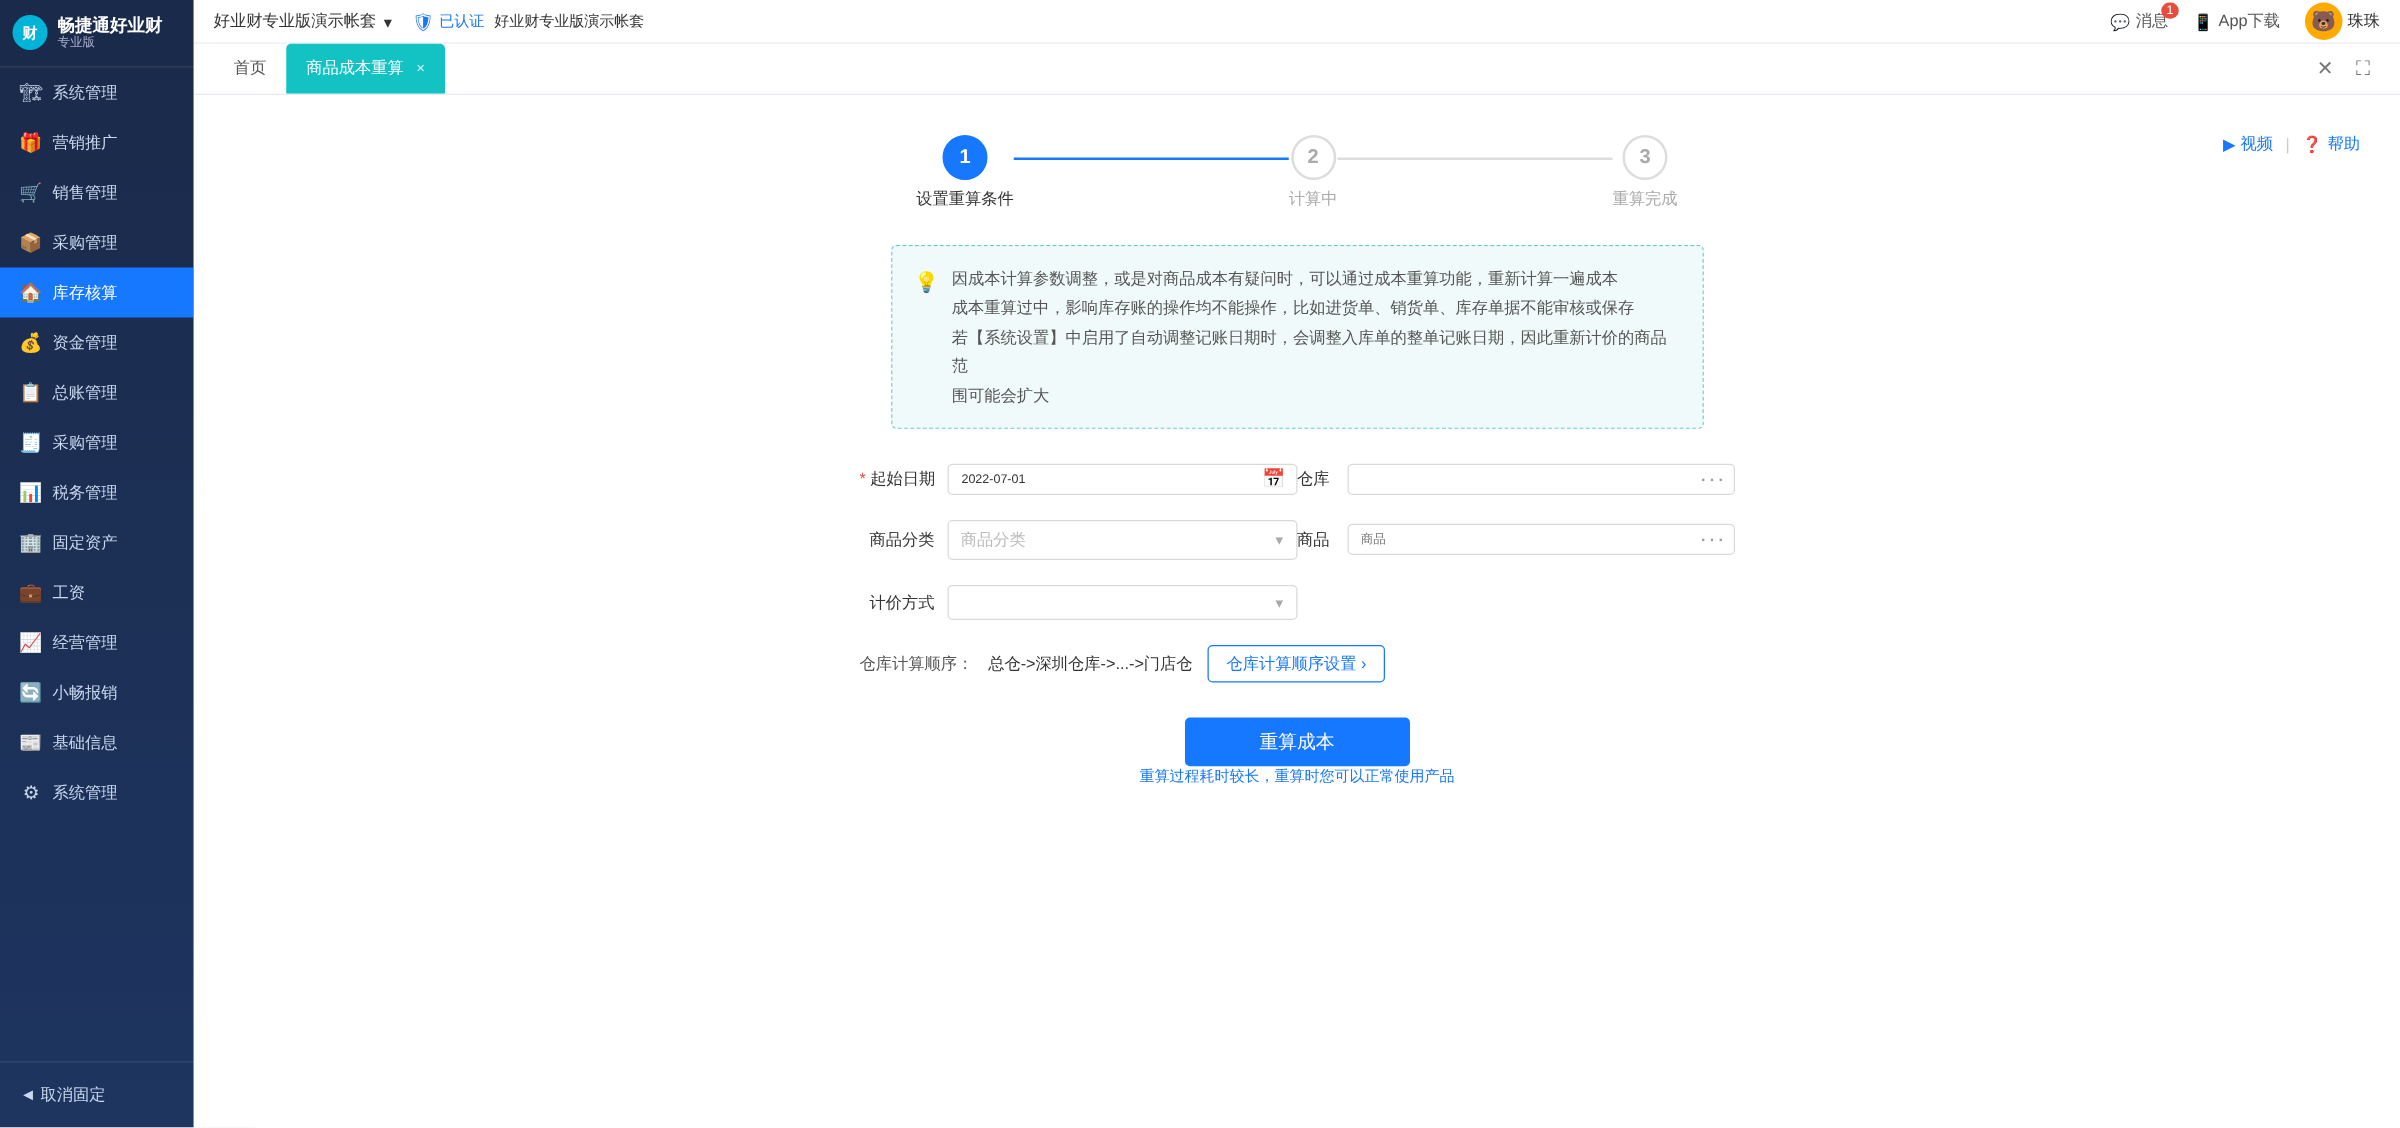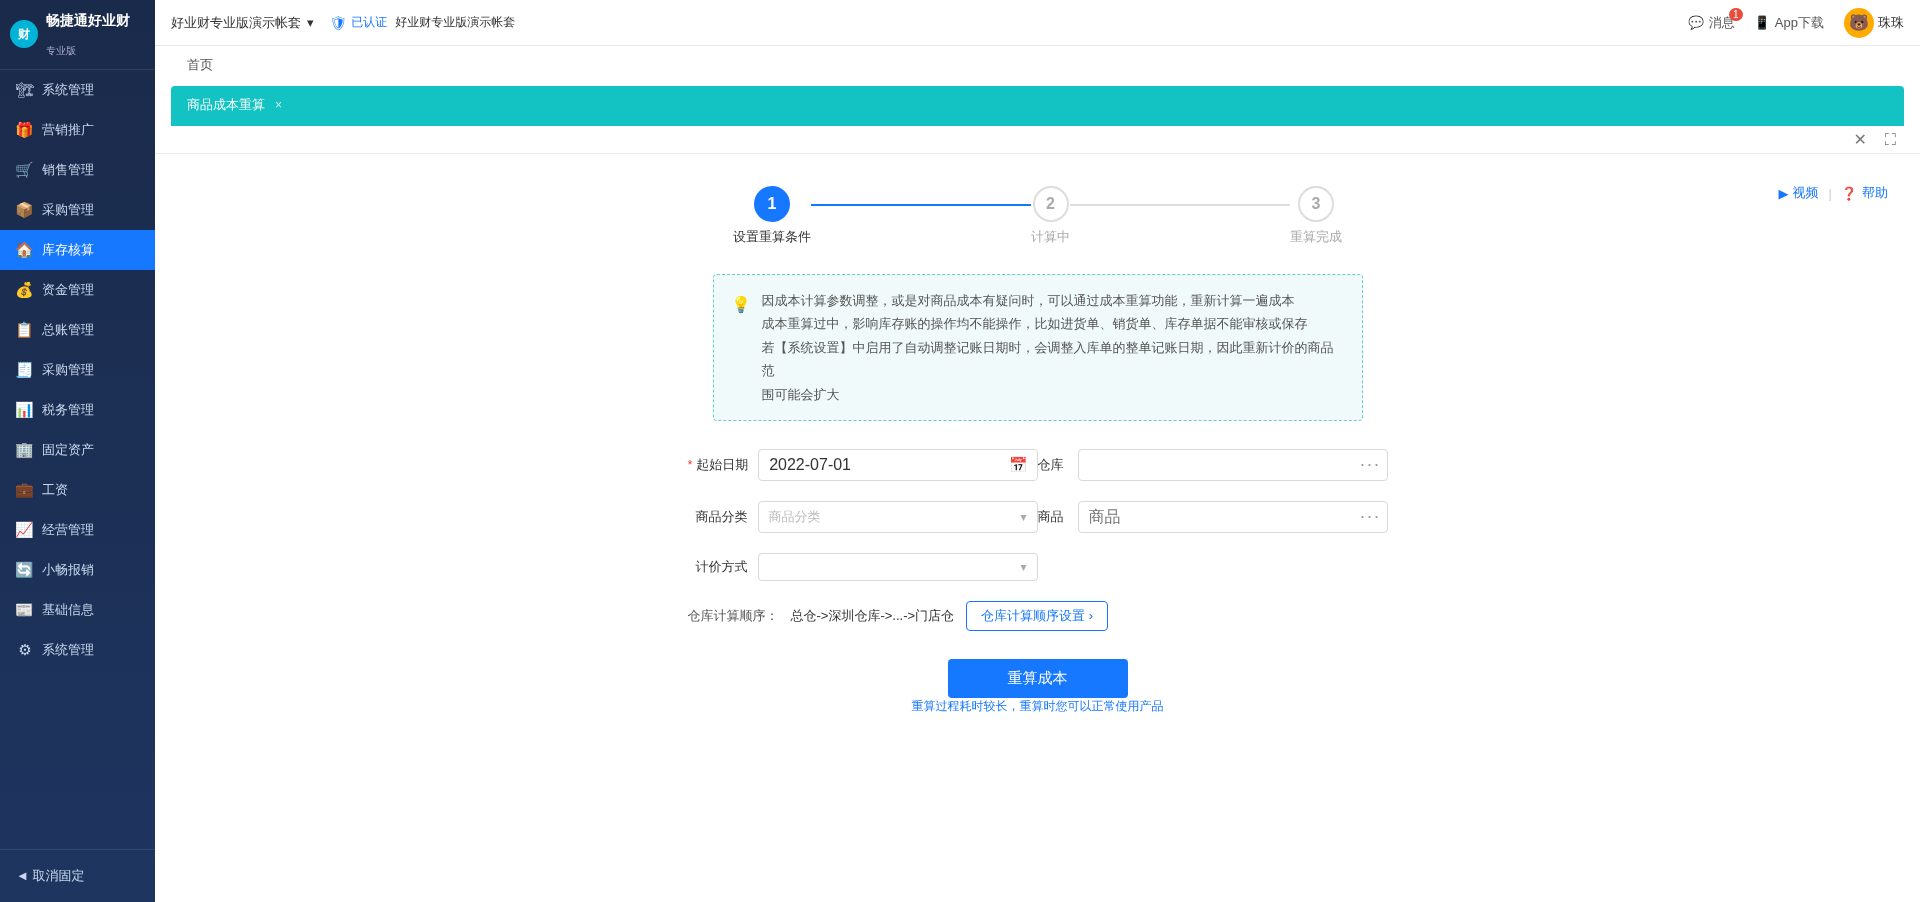--- a/index.html
+++ b/index.html
@@ -25,21 +25,21 @@
       border-bottom: 1px solid rgba(255,255,255,0.1);
     }
     .sidebar-logo .logo-icon {
       width: 28px; height: 28px;
       background: #00b4d8;
       border-radius: 50%;
       display: flex; align-items: center; justify-content: center;
       font-size: 12px; color: white; font-weight: bold;
     }
     .sidebar-logo .logo-text { line-height: 1.2; }
-    .sidebar-logo .logo-sub { font-size: 10px; color: #aac; font-weight: normal; margin-top: 16px; }
+    .sidebar-logo .logo-sub { font-size: 10px; color: #aac; font-weight: normal; }
 
     .sidebar-item {
       display: flex;
       align-items: center;
       gap: 8px;
       padding: 11px 16px;
       color: #c8d8ee;
       cursor: pointer;
       font-size: 13px;
       transition: background 0.2s;
@@ -69,21 +69,21 @@
     .main-area {
       flex: 1;
       display: flex;
       flex-direction: column;
       background: #f5f6fa;
       overflow: hidden;
     }
 
     
     .topbar {
-      height: 46px;
+      height: 35px;
       background: white;
       display: flex;
       align-items: center;
       padding: 0 16px;
       border-bottom: 1px solid #e8eaf0;
       gap: 8px;
       flex-shrink: 0;
     }
     .topbar-account {
       display: flex;
@@ -140,21 +140,20 @@
 
     
     .tabs-bar {
       background: white;
       display: flex;
       align-items: stretch;
       padding: 0 16px;
       border-bottom: 1px solid #e8eaf0;
       flex-shrink: 0;
       gap: 0;
-      flex-direction: column;
     }
     .tab {
       padding: 10px 16px;
       cursor: pointer;
       font-size: 13px;
       color: #555;
       border-bottom: 2px solid transparent;
       display: flex;
       align-items: center;
       gap: 6px;
@@ -314,21 +313,21 @@
       align-items: center;
       border: 1px solid #d9d9d9;
       border-radius: 4px;
       flex: 1;
       background: white;
     }
     .form-input-with-icon input {
       flex: 1;
       border: none;
       padding: 6px 10px;
-      font-size: 16px;
+      font-size: 10px;
       outline: none;
       background: transparent;
       color: #333;
     }
     .form-input-with-icon .cal-icon {
       padding: 0 8px;
       color: #1677ff;
       cursor: pointer;
       font-size: 15px;
     }

